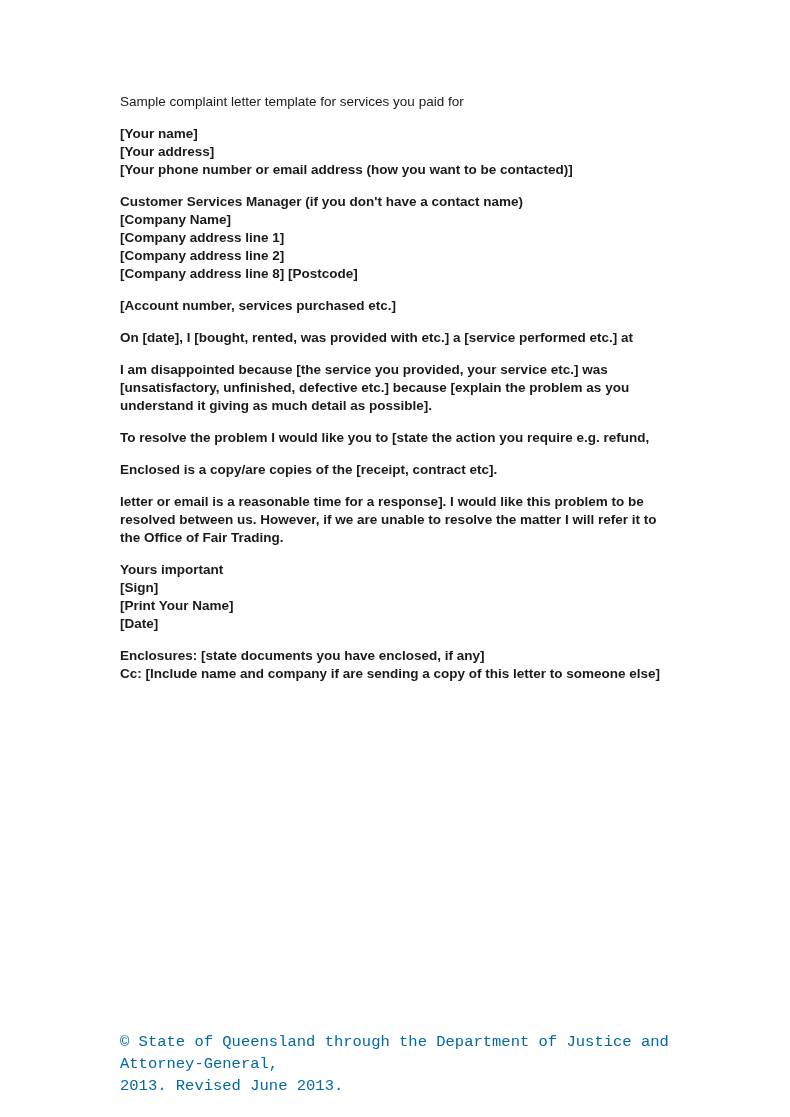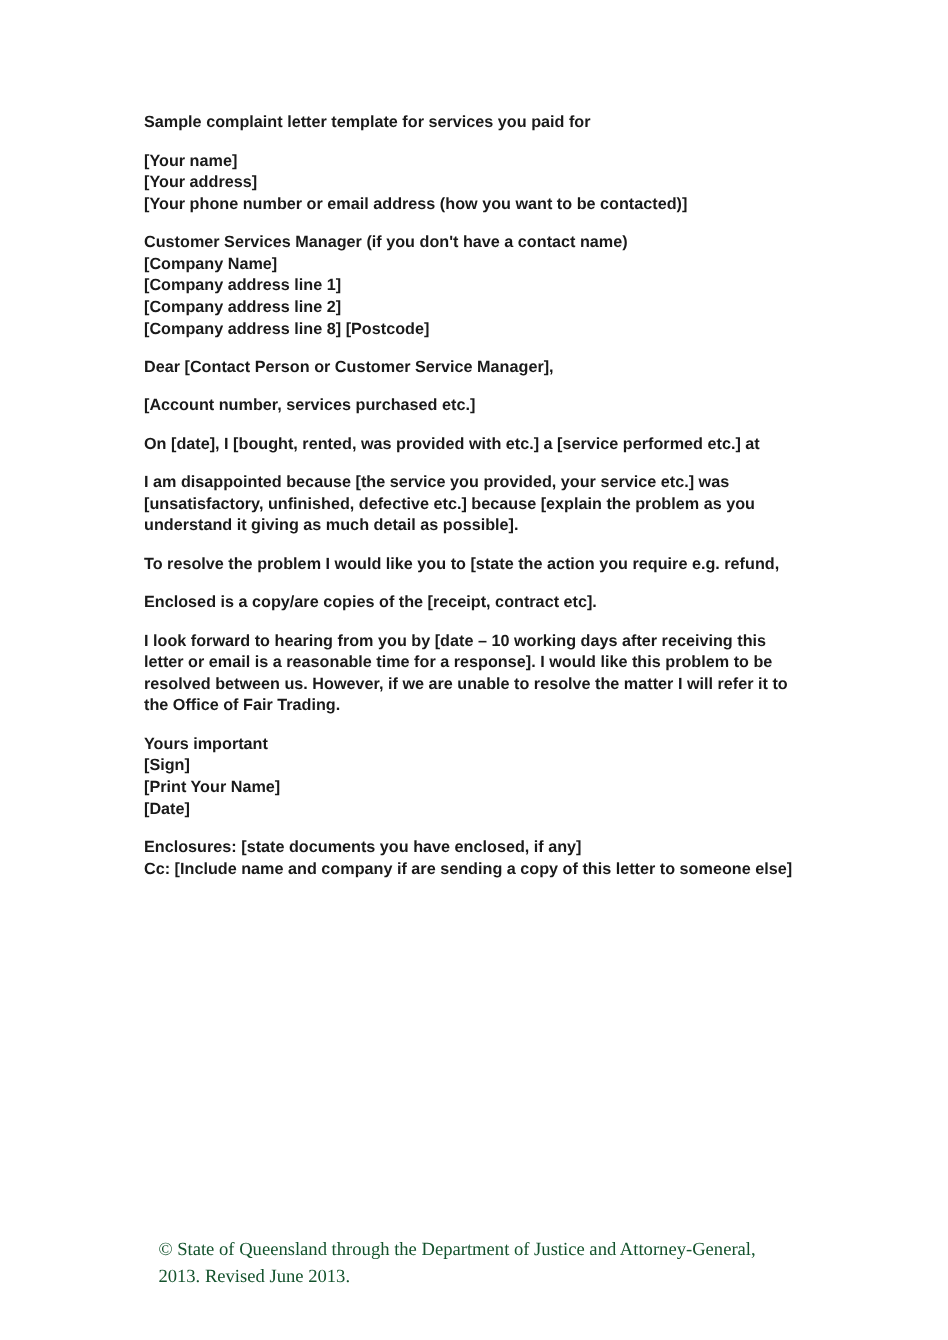--- a/index.html
+++ b/index.html
@@ -13,44 +13,44 @@
     font-family: "Liberation Sans", "DejaVu Sans", sans-serif;
     color: #1a1a1a;
   }
   .letter {
     position: absolute;
     top: 93px;
     left: 120px;
     width: 560px;
   }
   .doc-title {
-    font-weight: bold;
+    font-weight: normal;
     font-size: 13.5px;
     line-height: 18px;
     margin-bottom: 14px;
     white-space: nowrap;
   }
   .para {
     margin-bottom: 14px;
     font-weight: bold;
   }
   .line {
     font-size: 13.5px;
     line-height: 18px;
     white-space: nowrap;
   }
   .footer {
     position: absolute;
     top: 1031px;
-    left: 132px;
+    left: 120px;
     width: 560px;
-    font-family: Liberation Serif, serif;
+    font-family: Liberation Mono, monospace;
     font-size: 15.5px;
     line-height: 22px;
-    color: #14532d;
+    color: #0369a1;
   }
 </style>
 </head>
 <body>
 
 <div class="page">
 
   <div class="letter">
     <div class="doc-title">Sample complaint letter template for services you paid for</div>
 
@@ -61,41 +61,37 @@
           <div class="line">[Your phone number or email address (how you want to be contacted)]</div>
         </div>
         <div class="para">
           <div class="line">Customer Services Manager (if you don't have a contact name)</div>
           <div class="line">[Company Name]</div>
           <div class="line">[Company address line 1]</div>
           <div class="line">[Company address line 2]</div>
           <div class="line">[Company address line 8] [Postcode]</div>
         </div>
         <div class="para">
-          <div class="line">Dear [Contact Person or Customer Service Manager],</div>
-        </div>
-        <div class="para">
           <div class="line">[Account number, services purchased etc.]</div>
         </div>
         <div class="para">
           <div class="line">On [date], I [bought, rented, was provided with etc.] a [service performed etc.] at</div>
         </div>
         <div class="para">
           <div class="line">I am disappointed because [the service you provided, your service etc.] was</div>
           <div class="line">[unsatisfactory, unfinished, defective etc.] because [explain the problem as you</div>
           <div class="line">understand it giving as much detail as possible].</div>
         </div>
         <div class="para">
           <div class="line">To resolve the problem I would like you to [state the action you require e.g. refund,</div>
         </div>
         <div class="para">
           <div class="line">Enclosed is a copy/are copies of the [receipt, contract etc].</div>
         </div>
         <div class="para">
-          <div class="line">I look forward to hearing from you by [date – 10 working days after receiving this</div>
           <div class="line">letter or email is a reasonable time for a response]. I would like this problem to be</div>
           <div class="line">resolved between us. However, if we are unable to resolve the matter I will refer it to</div>
           <div class="line">the Office of Fair Trading.</div>
         </div>
         <div class="para">
           <div class="line">Yours important</div>
           <div class="line">[Sign]</div>
           <div class="line">[Print Your Name]</div>
           <div class="line">[Date]</div>
         </div>

